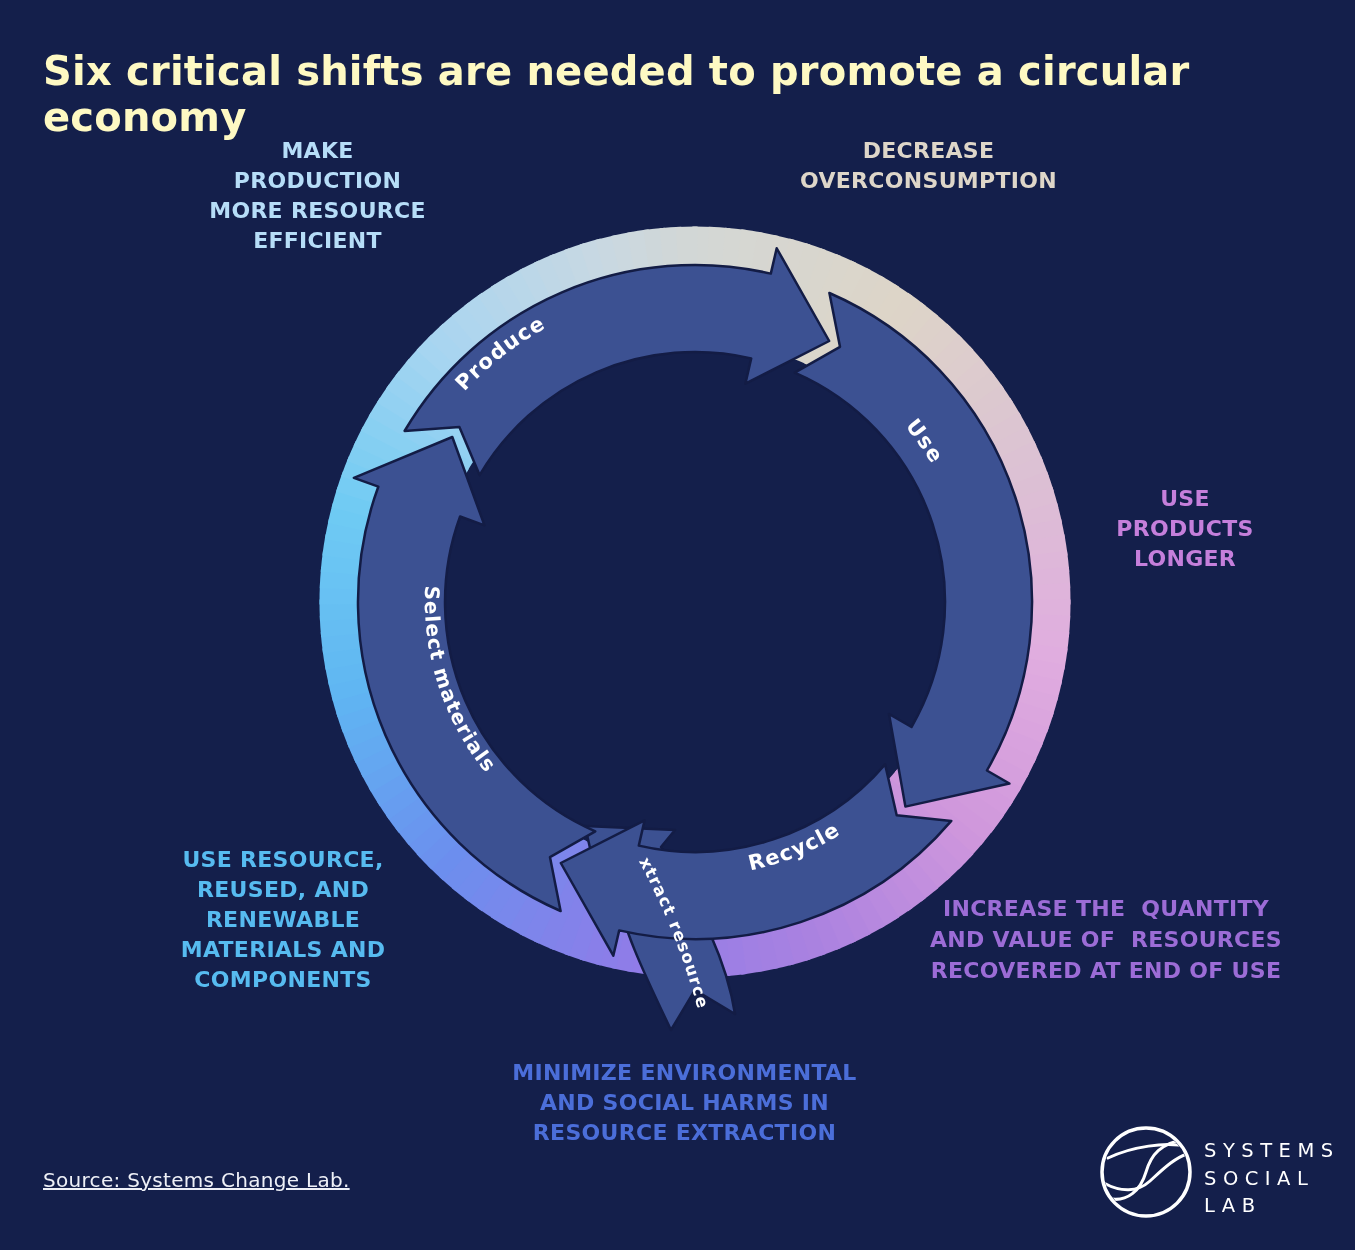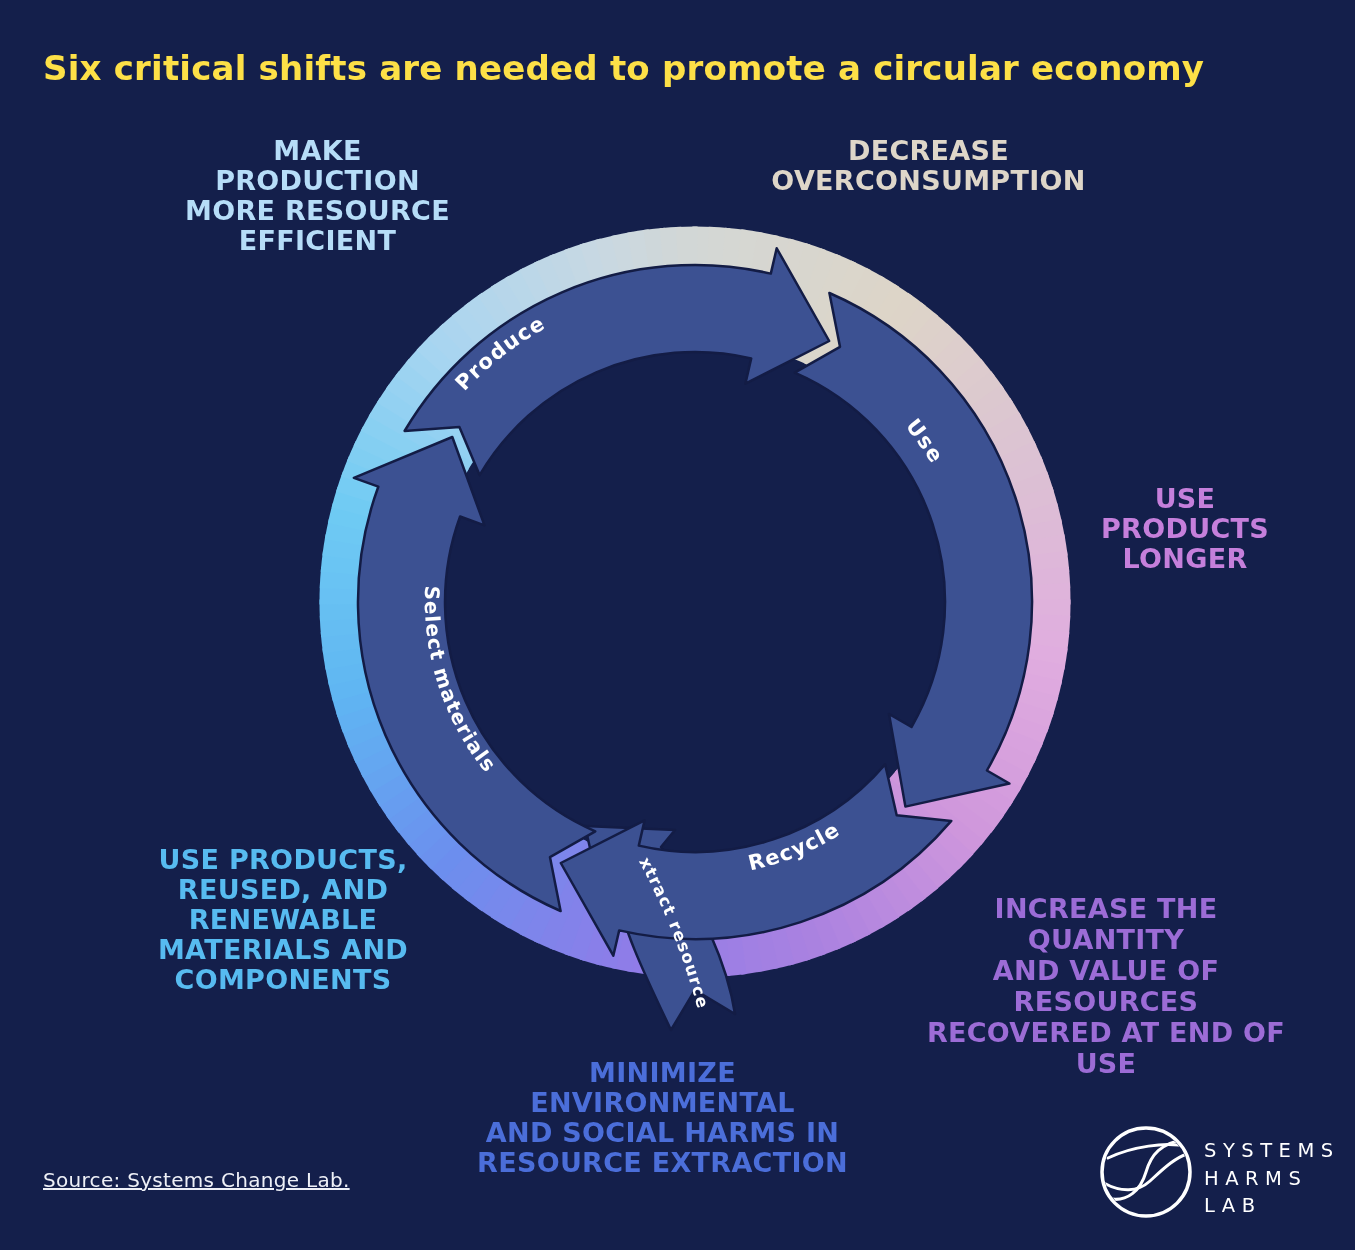--- a/index.html
+++ b/index.html
@@ -4,31 +4,31 @@
 <style>
   html,body{margin:0;padding:0;}
   body{font-family:"DejaVu Sans","Liberation Sans",sans-serif;}
   #stage{
     position:relative;width:1355px;height:1250px;overflow:hidden;
     background:#141f4b;
   }
   #diagram-svg{position:absolute;left:0;top:0;width:1355px;height:1250px;}
   .page-title{
     position:absolute;left:43px;top:48px;width:1220px;
-    font-size:34px;font-weight:800;color:#fde047;letter-spacing:.2px;
+    font-size:40px;font-weight:800;color:#fef9c3;letter-spacing:.2px;
   }
   .shift{
-    position:absolute;font-weight:700;font-size:27px;line-height:30px;
+    position:absolute;font-weight:700;font-size:22px;line-height:30px;
     text-align:center;white-space:pre-wrap;letter-spacing:.3px;
   }
   .shift-make{left:170px;top:136px;width:295px;color:#b6ddf8;}
   .shift-decrease{left:736px;top:136px;width:385px;color:#ded6c9;}
   .shift-use-longer{left:1085px;top:484px;width:200px;color:#c57fdb;}
   .shift-increase{left:925px;top:893px;width:362px;color:#9c6cd6;line-height:31px;}
-  .shift-minimize{left:470px;top:1058px;width:385px;color:#4b6ed9;}
+  .shift-minimize{left:492px;top:1058px;width:385px;color:#4b6ed9;}
   .shift-recycled{left:148px;top:845px;width:270px;color:#57bbf0;}
   .source-line{
     position:absolute;left:43px;top:1168px;font-size:20px;font-weight:400;
     color:#eef0f7;letter-spacing:.3px;text-decoration:underline;
   }
   .logo-text{
     position:absolute;left:1204px;top:1137px;color:#ffffff;
     font-size:19.5px;font-weight:400;letter-spacing:6.5px;line-height:27.5px;
     white-space:pre-wrap;
   }
@@ -246,25 +246,25 @@
 OVERCONSUMPTION</div>
   <div class="shift shift-use-longer">USE
 PRODUCTS
 LONGER</div>
   <div class="shift shift-increase">INCREASE THE  QUANTITY
 AND VALUE OF  RESOURCES
 RECOVERED AT END OF USE</div>
   <div class="shift shift-minimize">MINIMIZE ENVIRONMENTAL
 AND SOCIAL HARMS IN
 RESOURCE EXTRACTION</div>
-  <div class="shift shift-recycled">USE PRODUCTS,
+  <div class="shift shift-recycled">USE RESOURCE,
 REUSED, AND
 RENEWABLE
 MATERIALS AND
 COMPONENTS</div>
 
   <div class="source-line">Source: Systems Change Lab.</div>
 
   <div class="logo-text">SYSTEMS
-HARMS
+SOCIAL
 LAB</div>
 
 </div>
 
 </body></html>

